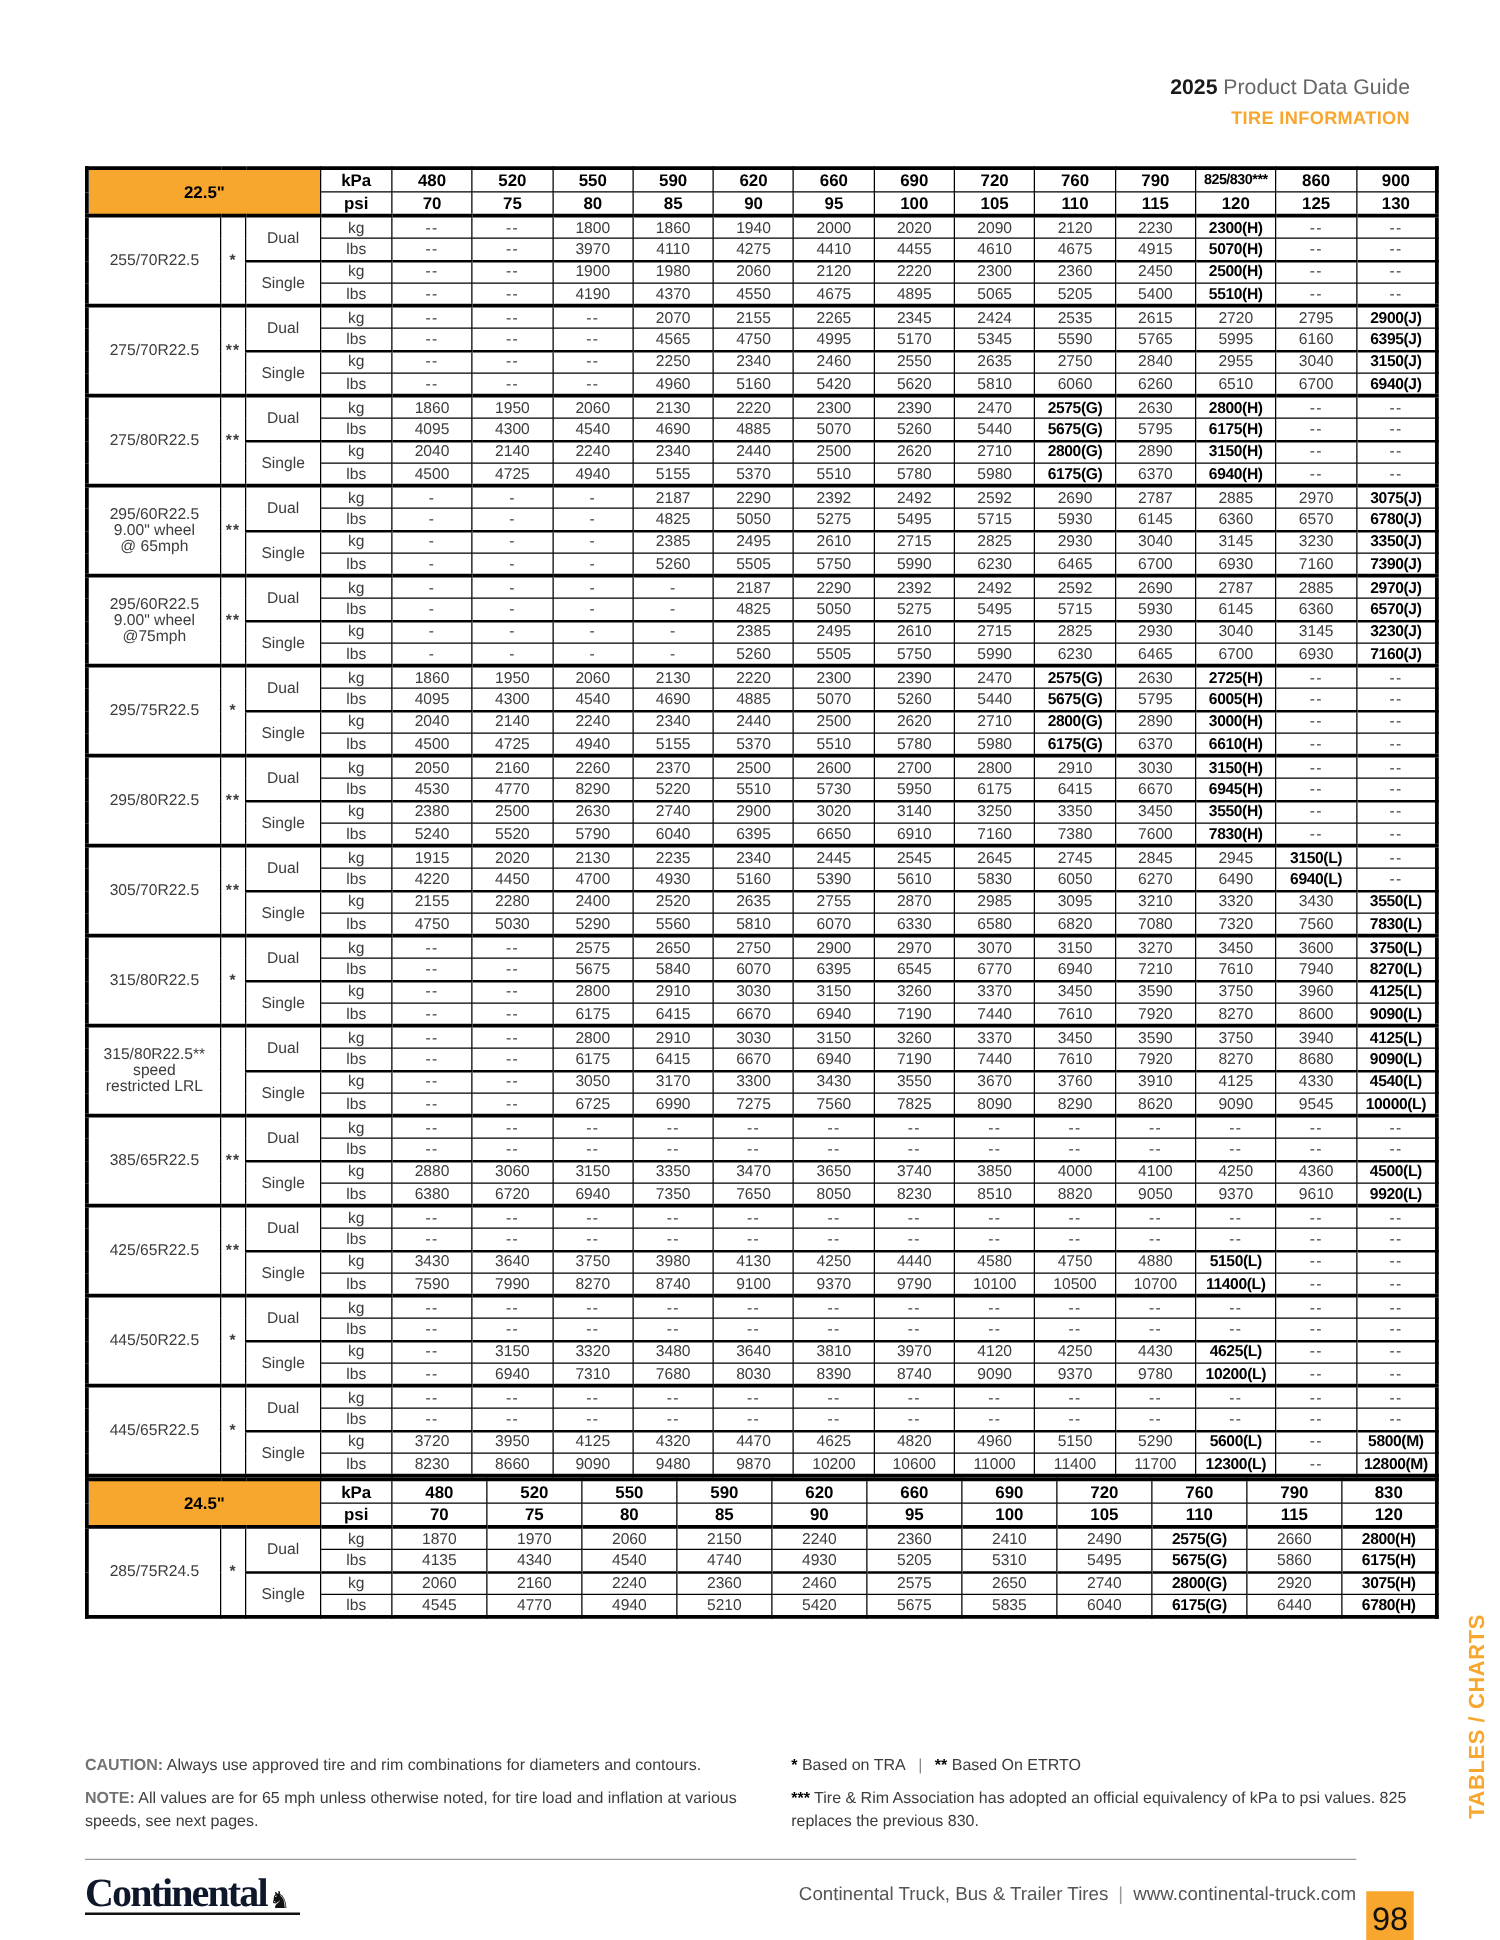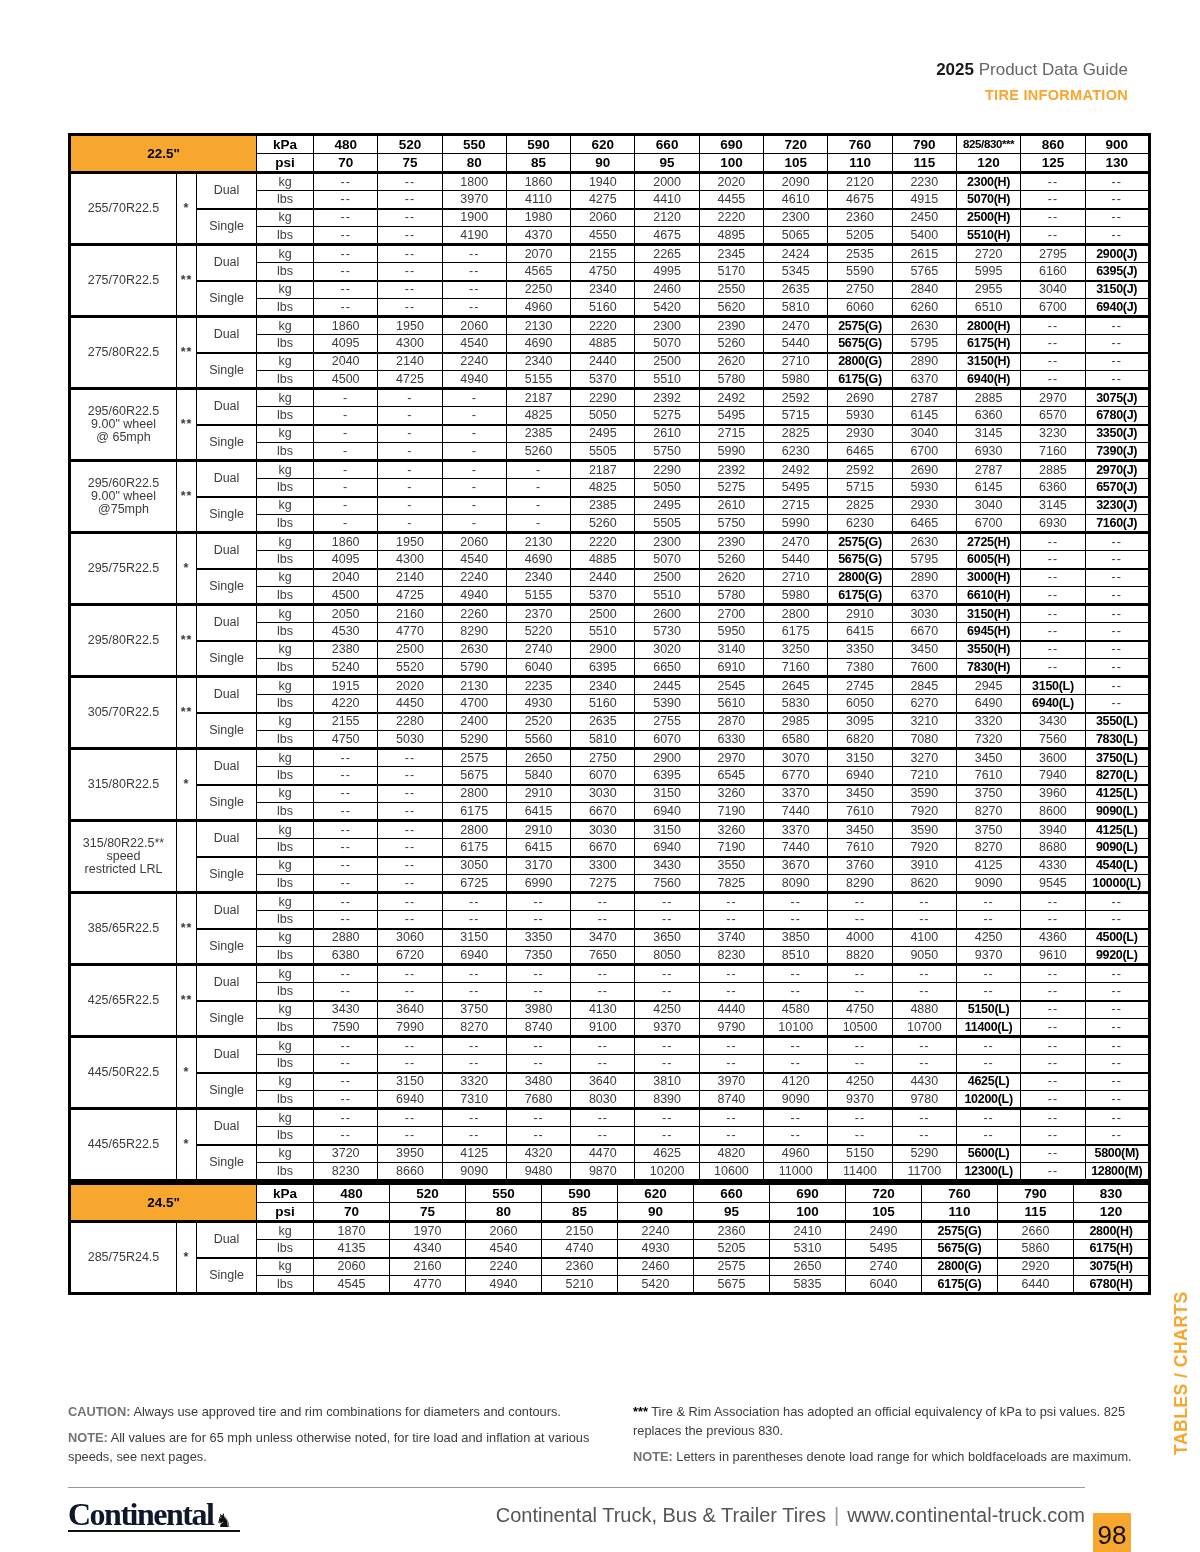--- a/index.html
+++ b/index.html
@@ -55,21 +55,21 @@
   
   .page-footer{
     position:absolute;top:1487px;left:68px;width:1017px;
     border-top:1.5px solid #999;
     display:flex;justify-content:space-between;align-items:center;
     padding-top:11px;
   }
   .logo{display:inline-flex;align-items:flex-end;border-bottom:2.5px solid #111;padding:0 8px 1px 0;}
   .logo-text{font-family:"Liberation Serif",serif;font-weight:bold;font-size:32px;letter-spacing:-1.5px;color:#0f172a;line-height:.95;}
   .logo-horse{font-size:19px;line-height:.9;margin-left:2px;color:#111;}
-  .tagline{font-size:20px;color:#555;text-align:center;}
+  .tagline{font-size:15px;color:#555;text-align:center;}
   .tagline .pipe{color:#999;padding:0 8px;}
 
   .page-box{
     position:absolute;left:1093px;top:1492px;width:38px;height:60px;
     background:var(--accent);text-align:center;font-size:26px;color:#111;
     padding-top:7px;
     margin-top:21px;
   }
   .side-tab{
     position:absolute;right:8px;top:1248px;height:250px;
@@ -1242,22 +1242,22 @@
       </tbody>
     </table>
   </div>
 
 <div class="notes">
   <div class="notes-left">
     <p><b>CAUTION:</b><span> Always use approved tire and rim combinations for diameters and contours.</span></p>
     <p><b>NOTE:</b><span> All values are for 65 mph unless otherwise noted, for tire load and inflation at various speeds, see next pages.</span></p>
   </div>
   <div class="notes-right">
+    <p><span class="ref-sym">*</span><span> Based on TRA</span><span class="ref-pipe">|</span><span class="ref-sym">**</span><span> Based On ETRTO</span></p>
     <p><span class="ref-sym">***</span><span> Tire &amp; Rim Association has adopted an official equivalency of kPa to psi values. 825 replaces the previous 830.</span></p>
-    <p><b>NOTE:</b><span> Letters in parentheses denote load range for which boldfaceloads are maximum.</span></p>
   </div>
 </div>
 
 <div class="page-footer">
   <div class="logo">
     <span class="logo-text">Continental</span>
     <span class="logo-horse">♞</span>
   </div>
   <div class="tagline">
     <span>Continental Truck, Bus &amp; Trailer Tires</span><span class="pipe">|</span><span>www.continental-truck.com</span>

